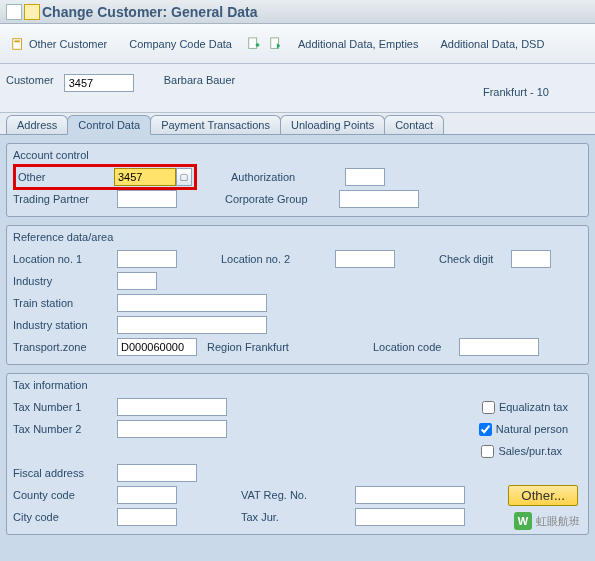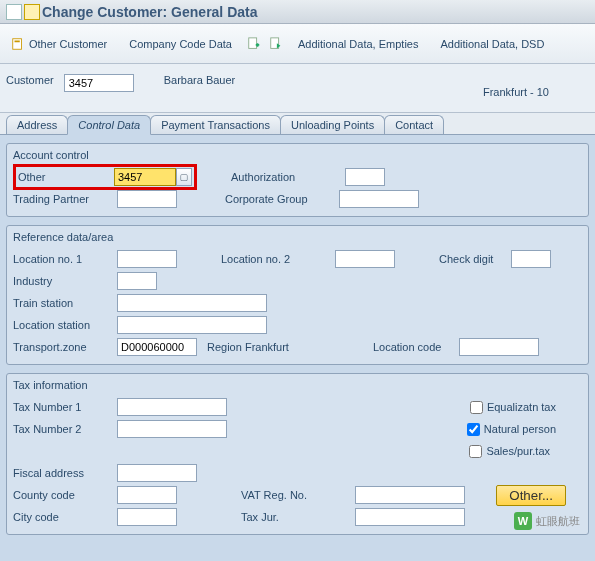--- a/index.html
+++ b/index.html
@@ -89,34 +89,33 @@
     cursor: pointer;
     margin-right: -1px;
     white-space: nowrap;
   }
   .tab.active {
     background: #c9d9ea;
     position: relative;
     z-index: 2;
     border-bottom: 1px solid #c9d9ea;
     margin-bottom: -1px;
-    font-style: italic;
   }
   .mainarea {
     background: #c9d9ea;
     padding: 8px 6px;
     height: calc(561px - 24px - 28px - 44px - 22px);
     overflow: hidden;
   }
   .groupbox {
     border: 1px solid #8fa3ba;
     border-radius: 3px;
     background: #d6e2ef;
     margin-bottom: 8px;
-    padding: 4px 22px 6px 6px;
+    padding: 4px 10px 6px 6px;
   }
   .groupbox .gtitle {
     color: #2a4a6a;
     margin-bottom: 4px;
     padding: 1px 0;
   }
   .row {
     display: flex;
     align-items: center;
     min-height: 22px;
@@ -270,21 +269,21 @@
     </div>
     <div class="row">
       <span class="lab">Industry</span>
       <input class="inp w40" value="" style="">
     </div>
     <div class="row">
       <span class="lab">Train station</span>
       <input class="inp w150" value="" style="">
     </div>
     <div class="row">
-      <span class="lab">Location station</span>
+      <span class="lab">Industry station</span>
       <input class="inp w150" value="" style="">
     </div>
     <div class="row">
       <span class="lab">Transport.zone</span>
       <input class="inp w80" value="D000060000" style="">
       <span style="color:#2a4a6a;margin-left:6px">Region Frankfurt</span>
       <span class="lab" style="width:auto;margin-left:80px">Location code</span>
       <input class="inp w80" style="margin-left: 14px;" value="">
     </div>
   </div>

